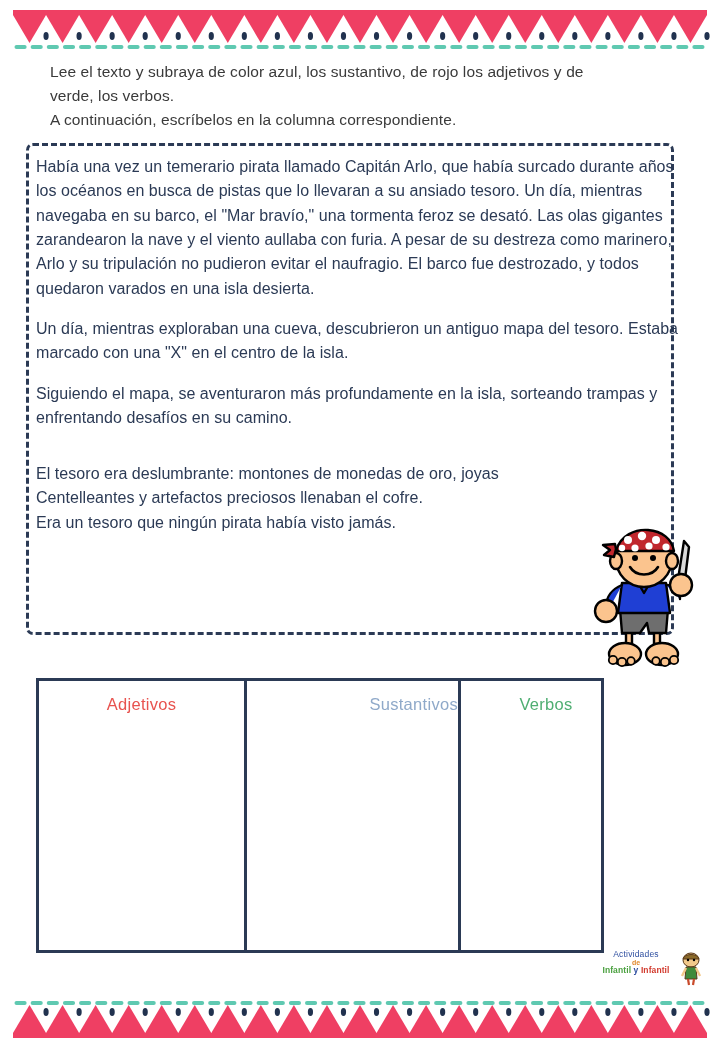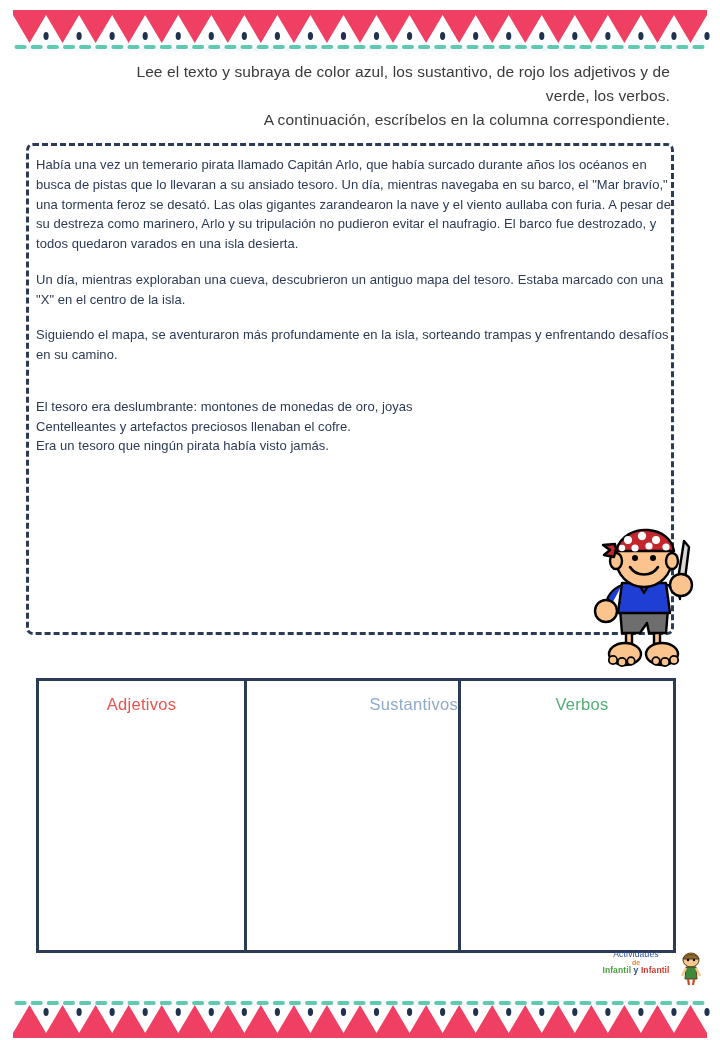--- a/index.html
+++ b/index.html
@@ -26,21 +26,21 @@
   .wm-border.top { top: 10px; }
   .wm-border.bottom { top: 1000px; }
   .wm-border svg { display: block; }
 
   
   .instructions {
     position: absolute;
     left: 50px;
     top: 60px;
     width: 620px;
-    text-align: right;
+    text-align: left;
     font-size: 15.5px;
     line-height: 1.55;
     color: #3a3a3a;
     letter-spacing: 0.1px;
   }
   .instructions .line { display: block; }
 
   
   .story-box {
     position: absolute;
@@ -51,21 +51,21 @@
     border: 3px dashed #2b3a55;
     border-radius: 7px;
     box-sizing: border-box;
     background: transparent;
   }
   .story-inner {
     position: absolute;
     left: 36px;
     top: 155px;
     width: 645px;
-    font-size: 13px;
+    font-size: 16px;
     line-height: 1.52;
     color: #2b3a55;
     letter-spacing: 0.05px;
   }
   .story-inner p {
     margin: 0 0 16px 0;
   }
   .story-inner p.p-last { margin-bottom: 0; }
   .story-inner p.p-tail { margin: 0; }
   .p-narrow { width: 560px; }
@@ -78,21 +78,21 @@
     width: 110px;
     height: 152px;
   }
   .pirate svg { display: block; }
 
   
   .word-table {
     position: absolute;
     left: 36px;
     top: 678px;
-    width: 640px;
+    width: 568px;
     height: 275px;
     box-sizing: border-box;
     border: 3px solid #2b3a55;
     display: flex;
     background: #fff;
   }
   .wt-col {
     flex: 0 0 auto;
     box-sizing: border-box;
     position: relative;

